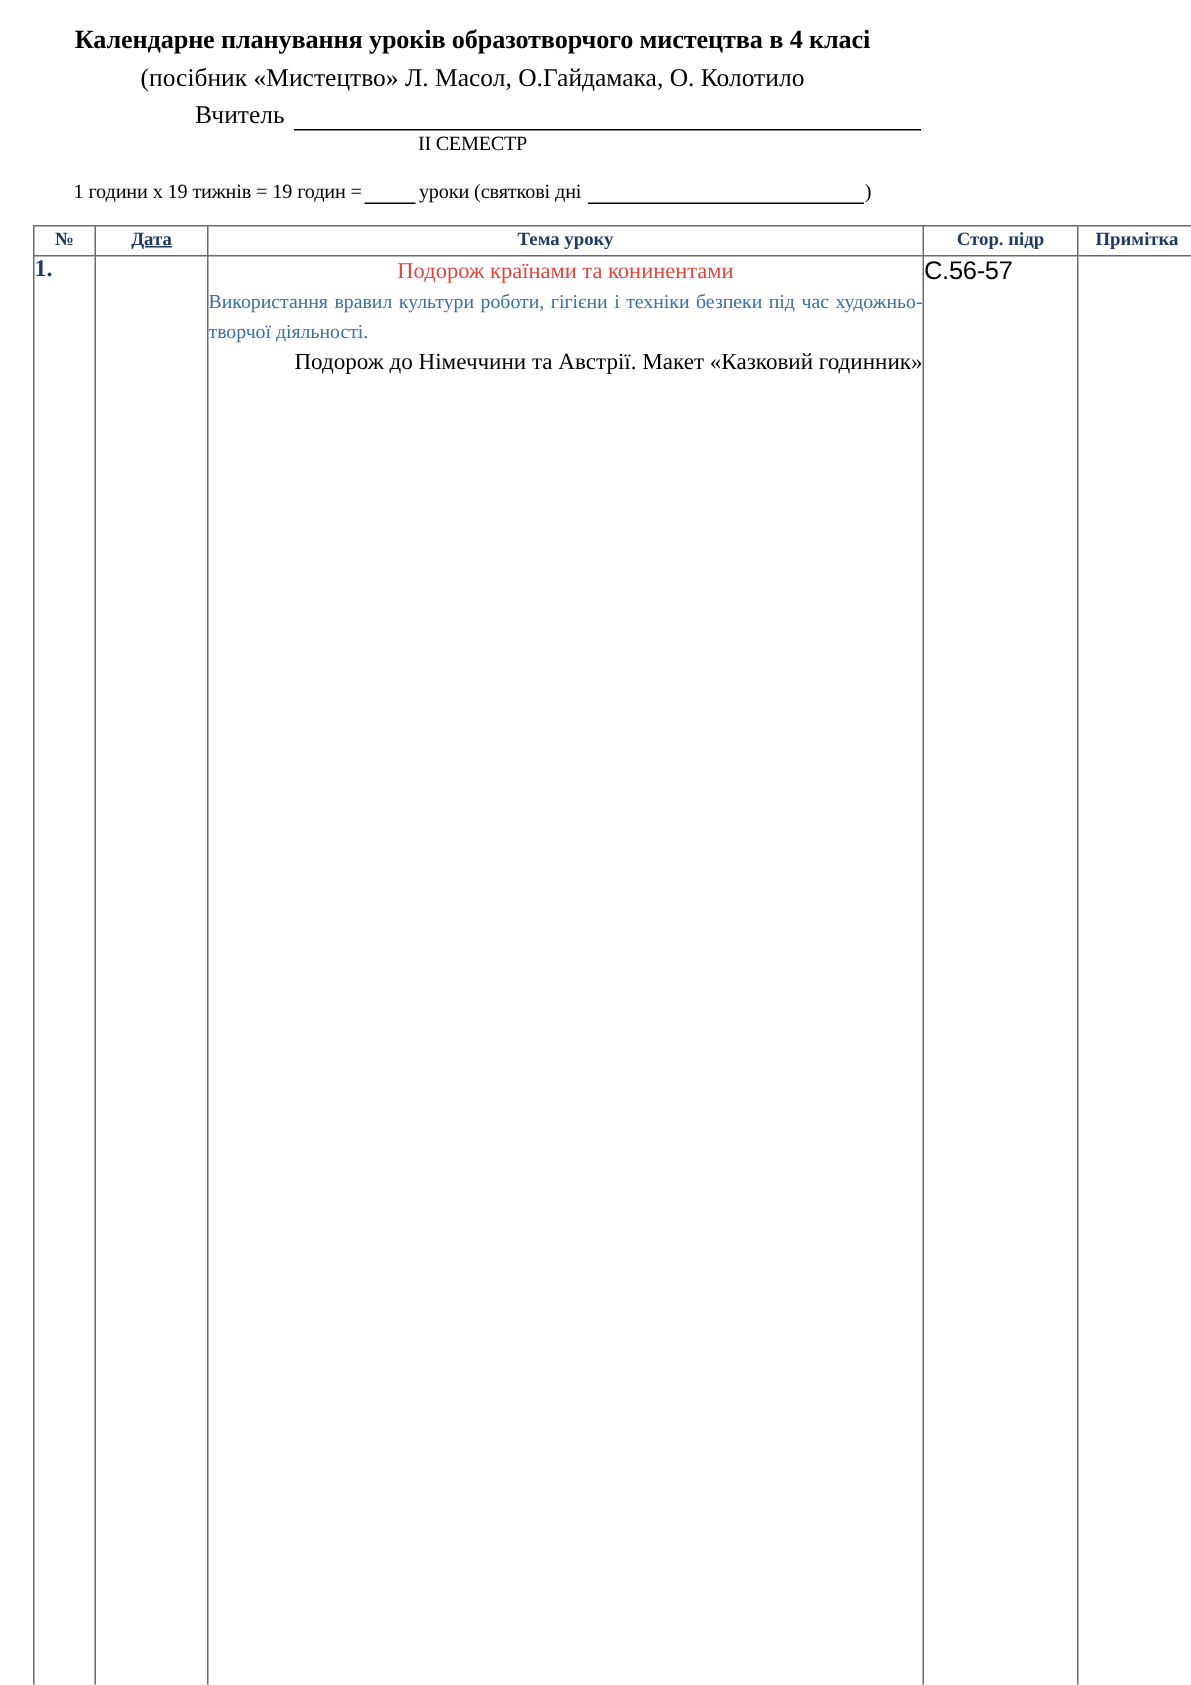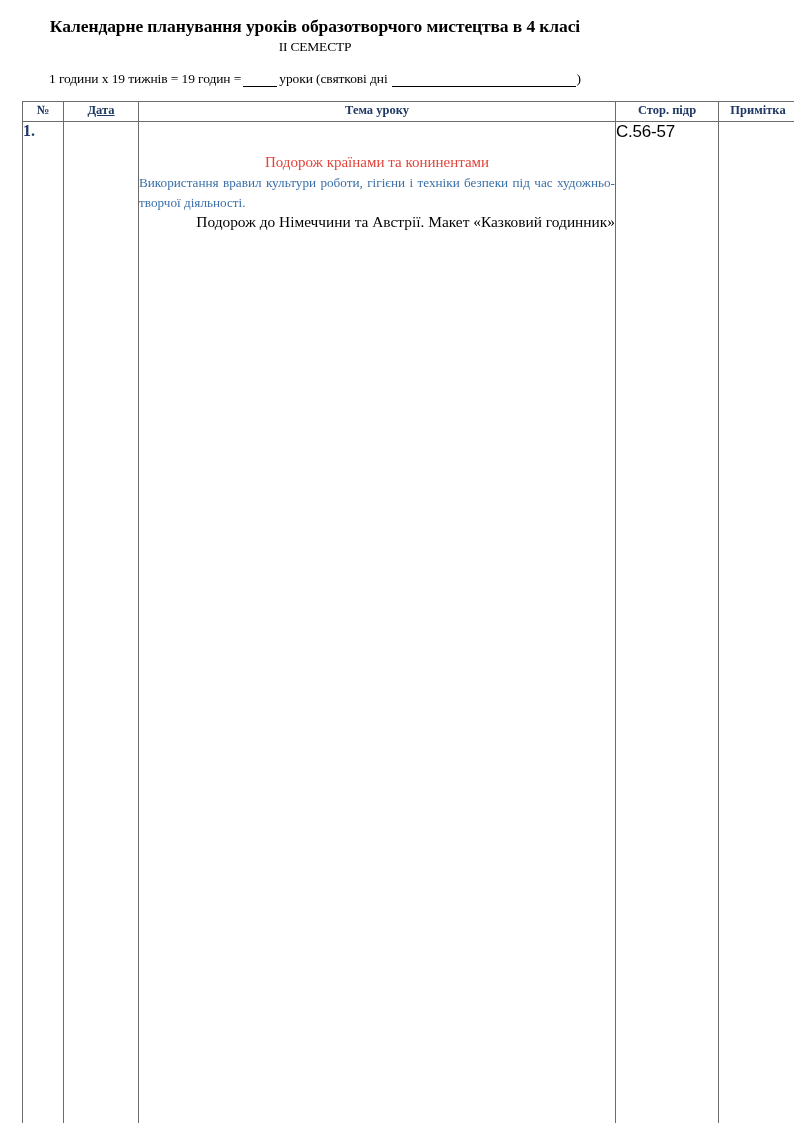--- a/index.html
+++ b/index.html
@@ -158,32 +158,37 @@
     font-size: 15px;
   }
   .run-blue {
     color: #3A6FA8;
     font-size: 13.2px;
   }
   .run-black {
     color: #000000;
     font-size: 15.4px;
   }
-  .line-center { display: block; text-align: center; margin-top: 30px; }
+  .line-center { display: block; text-align: center; }
   .line-just   { display: block; text-align: justify; }
   .line-left   { display: block; text-align: right; }
 </style>
 </head>
 <body>
 
 <div class="page">
 
   <div class="heading">
     <div class="doc-title">Календарне планування уроків образотворчого мистецтва в 4 класі</div>
-
+    <div class="doc-subtitle">(посібник «Мистецтво» Л. Масол, О.Гайдамака, О. Колотило</div>
+
+    <div class="teacher-line">
+      <span class="teacher-label">Вчитель</span>
+      <span class="blank-rule"></span>
+    </div>
 
     <div class="semester">II СЕМЕСТР</div>
 
     <div class="hours-line">
       <span class="seg">1 години х 19 тижнів = 19 годин =</span>
       <span class="inline-rule-sm"></span>
       <span class="seg">уроки (святкові дні</span>
       <span class="inline-rule-lg"></span>
       <span class="seg">)</span>
     </div>

